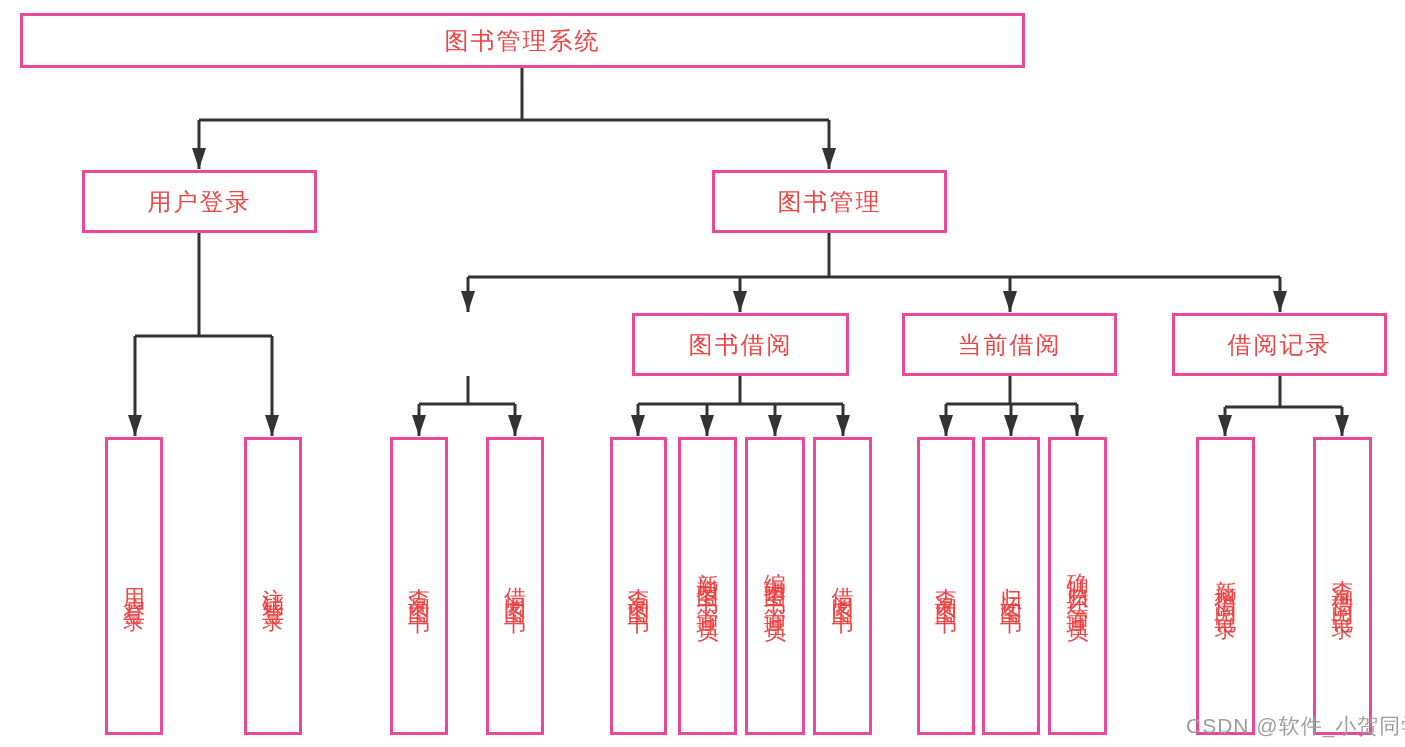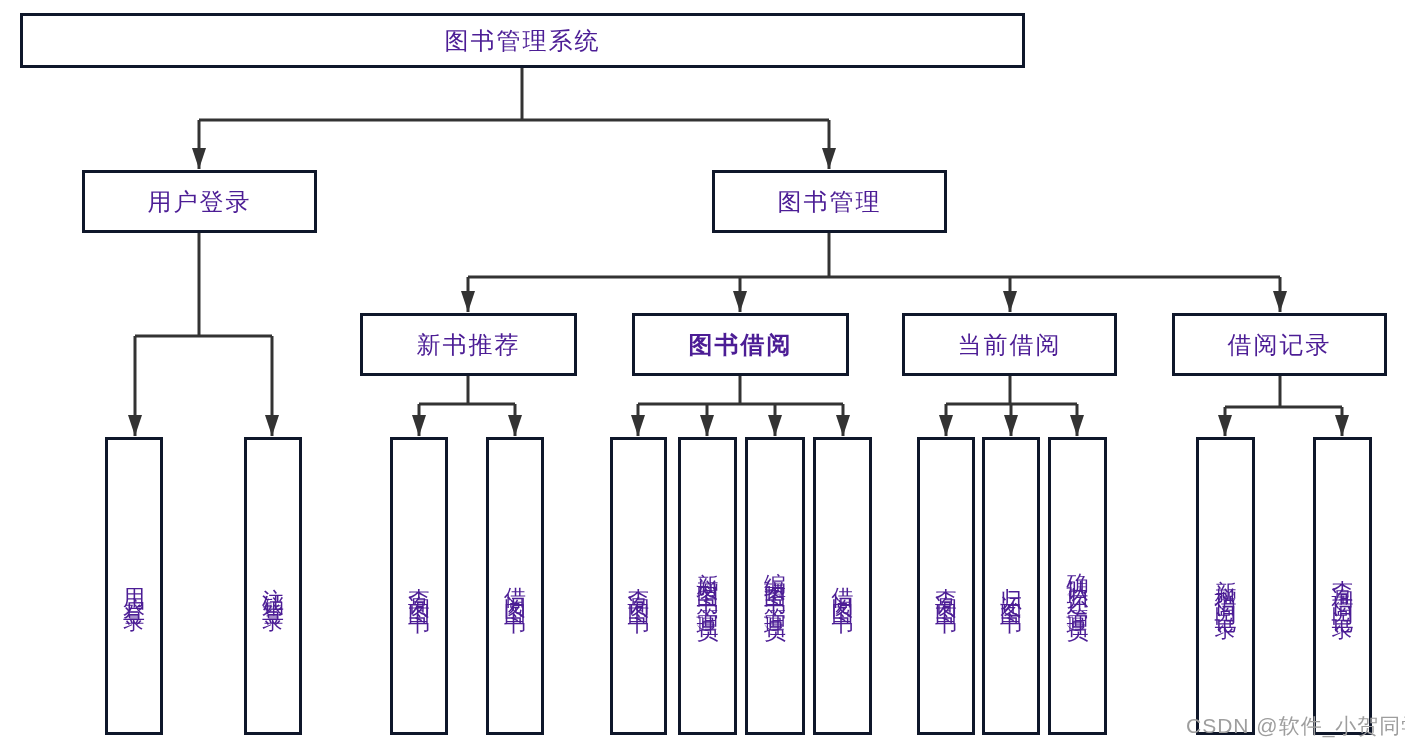--- a/index.html
+++ b/index.html
@@ -1,22 +1,22 @@
 <!DOCTYPE html>
 <html><head>
 <meta charset="utf-8">
 <style>
   html,body{margin:0;padding:0;background:#ffffff;}
   body{width:1405px;height:747px;position:relative;overflow:hidden;
        font-family:"Liberation Sans",sans-serif;}
   .stage{position:absolute;left:0;top:0;width:1405px;height:747px;}
   svg.wires{position:absolute;left:0;top:0;z-index:1;}
-  .hbox,.vbox{position:absolute;background:#ffffff;border:3px solid #0f172a;
+  .hbox,.vbox{position:absolute;background:#ffffff;border:3px solid #ec4899;
        box-sizing:border-box;display:flex;align-items:center;justify-content:center;
-       color:#4c1d95;z-index:2;}
+       color:#ef4444;z-index:2;}
   .hbox{font-size:24px;letter-spacing:2px;white-space:nowrap;}
   .vbox{writing-mode:vertical-rl;text-orientation:mixed;font-size:22px;
        letter-spacing:8px;line-height:1;}
   .vbox.long{letter-spacing:7px;}
   .watermark{position:absolute;left:1186px;top:712px;z-index:3;
        font-size:21px;color:#9e9e9e;letter-spacing:1px;white-space:nowrap;}
 </style>
 </head>
 <body>
 
@@ -70,22 +70,21 @@
       <line x1="1225" y1="407" x2="1225" y2="436" marker-end="url(#arw)"></line>
       <line x1="1342" y1="407" x2="1342" y2="436" marker-end="url(#arw)"></line>
     </g>
   </svg>
 
   <div class="hbox" style="left:20px;top:13px;width:1005px;height:55px;">图书管理系统</div>
 
   <div class="hbox" style="left:82px;top:170px;width:235px;height:63px;">用户登录</div>
   <div class="hbox" style="left:712px;top:170px;width:235px;height:63px;font-family:Liberation Serif, serif;">图书管理</div>
 
-  <div class="hbox" style="left:360px;top:313px;width:217px;height:63px;">新书推荐</div>
-  <div class="hbox" style="left:632px;top:313px;width:217px;height:63px;font-weight:bold;">图书借阅</div>
+  <div class="hbox" style="left:632px;top:313px;width:217px;height:63px;">图书借阅</div>
   <div class="hbox" style="left:902px;top:313px;width:215px;height:63px;">当前借阅</div>
   <div class="hbox" style="left:1172px;top:313px;width:215px;height:63px;">借阅记录</div>
 
   <div class="vbox" style="left:105px;top:437px;width:58px;height:298px;">用户登录</div>
   <div class="vbox" style="left:244px;top:437px;width:58px;height:298px;">注销登录</div>
 
   <div class="vbox" style="left:390px;top:437px;width:58px;height:298px;">查询图书</div>
   <div class="vbox" style="left:486px;top:437px;width:58px;height:298px;">借阅图书</div>
 
   <div class="vbox" style="left:610px;top:437px;width:57px;height:298px;">查询图书</div>

